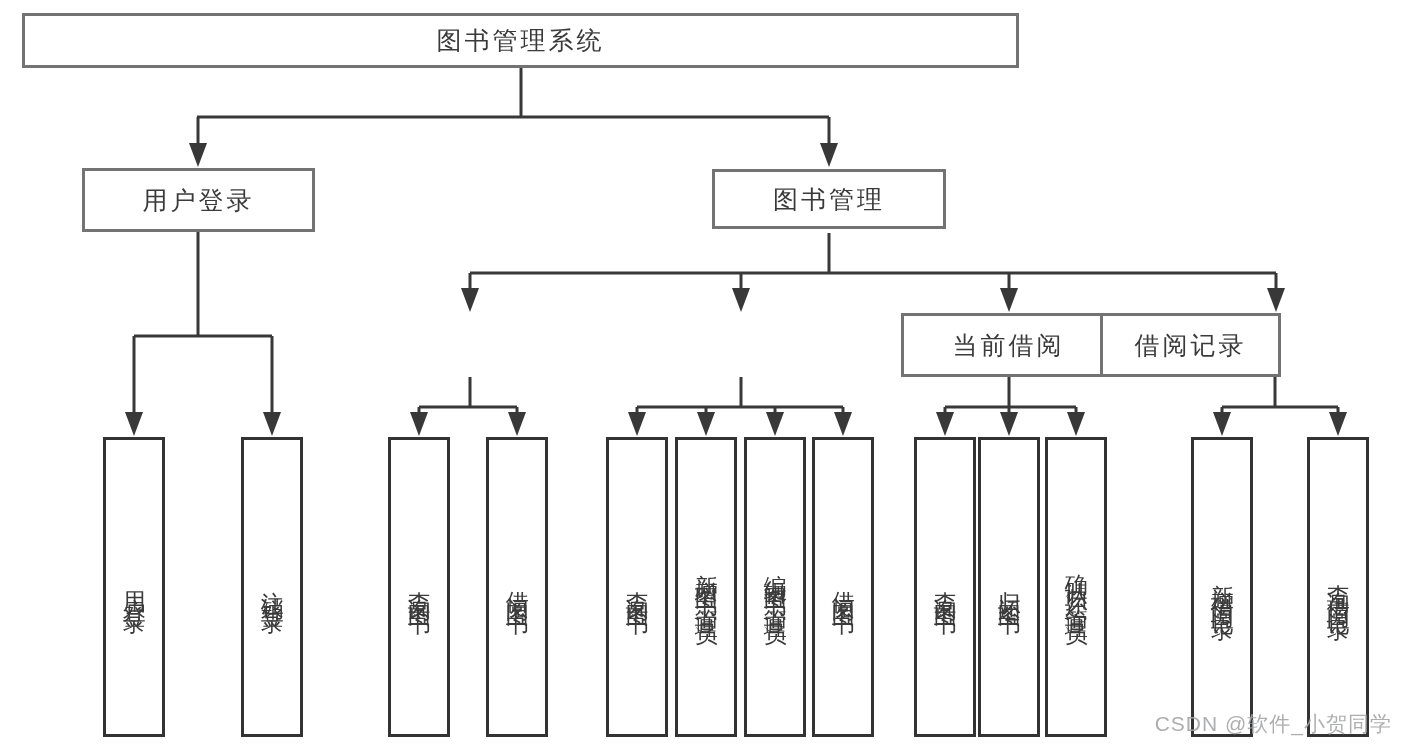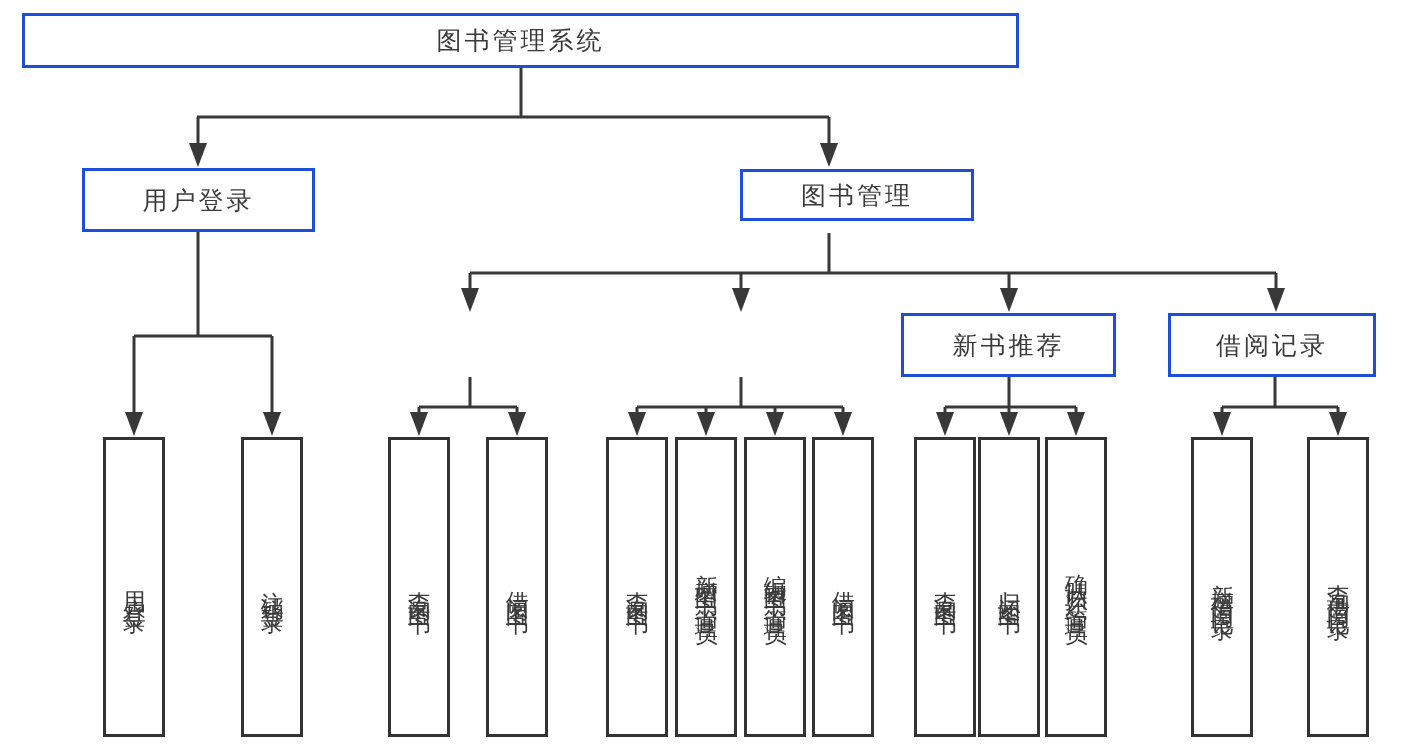--- a/index.html
+++ b/index.html
@@ -3,21 +3,21 @@
 <meta charset="utf-8">
 <style>
   * { margin:0; padding:0; box-sizing:border-box; }
   html,body { background:#ffffff; }
   .canvas {
     position:relative; width:1405px; height:747px; background:#ffffff;
     font-family:"Liberation Sans", sans-serif; overflow:hidden;
   }
   .wires { position:absolute; left:0; top:0; width:1405px; height:747px; }
   .node {
-    position:absolute; background:#ffffff; border:3px solid #1d4ed8;
+    position:absolute; background:#ffffff; border:3px solid #737373;
     display:flex; align-items:center; justify-content:center;
   }
   .node .label {
     font-size:25px; letter-spacing:3px; color:#3a3a3a; white-space:nowrap;
   }
   .vnode {
     position:absolute; top:437px; width:62px; height:300px;
     background:#ffffff; border:3px solid #333333;
     display:flex; align-items:center; justify-content:center;
   }
@@ -86,28 +86,28 @@
     <polygon fill="#383838" points="1329,412 1347,412 1338,436"></polygon>
   </svg>
 
   <div class="node" style="left:22px;top:13px;width:997px;height:55px">
     <span class="label">图书管理系统</span>
   </div>
 
   <div class="node" style="left:82px;top:168px;width:233px;height:64px">
     <span class="label">用户登录</span>
   </div>
-  <div class="node" style="left:740px;top:169px;width:234px;height:52px">
+  <div class="node" style="left:712px;top:169px;width:234px;height:60px">
     <span class="label">图书管理</span>
   </div>
 
   <div class="node" style="left:901px;top:313px;width:215px;height:64px">
-    <span class="label">新书推荐</span>
+    <span class="label">当前借阅</span>
   </div>
-  <div class="node" style="left:1168px;top:313px;width:208px;height:64px">
+  <div class="node" style="left:1100px;top:313px;width:181px;height:64px">
     <span class="label">借阅记录</span>
   </div>
 
   <div class="vnode" style="left:103px">
     <span class="vlabel">用户登录</span>
   </div>
   <div class="vnode" style="left:241px">
     <span class="vlabel">注销登录</span>
   </div>
   <div class="vnode" style="left:388px">
@@ -137,14 +137,15 @@
   <div class="vnode" style="left:1045px">
     <span class="vlabel">确认归还（管理员）</span>
   </div>
   <div class="vnode" style="left:1191px">
     <span class="vlabel">新增借阅记录</span>
   </div>
   <div class="vnode" style="left:1307px">
     <span class="vlabel">查询借阅记录</span>
   </div>
 
+  <div class="watermark">CSDN @软件_小贺同学</div>
 
 </div>
 
 </body></html>

